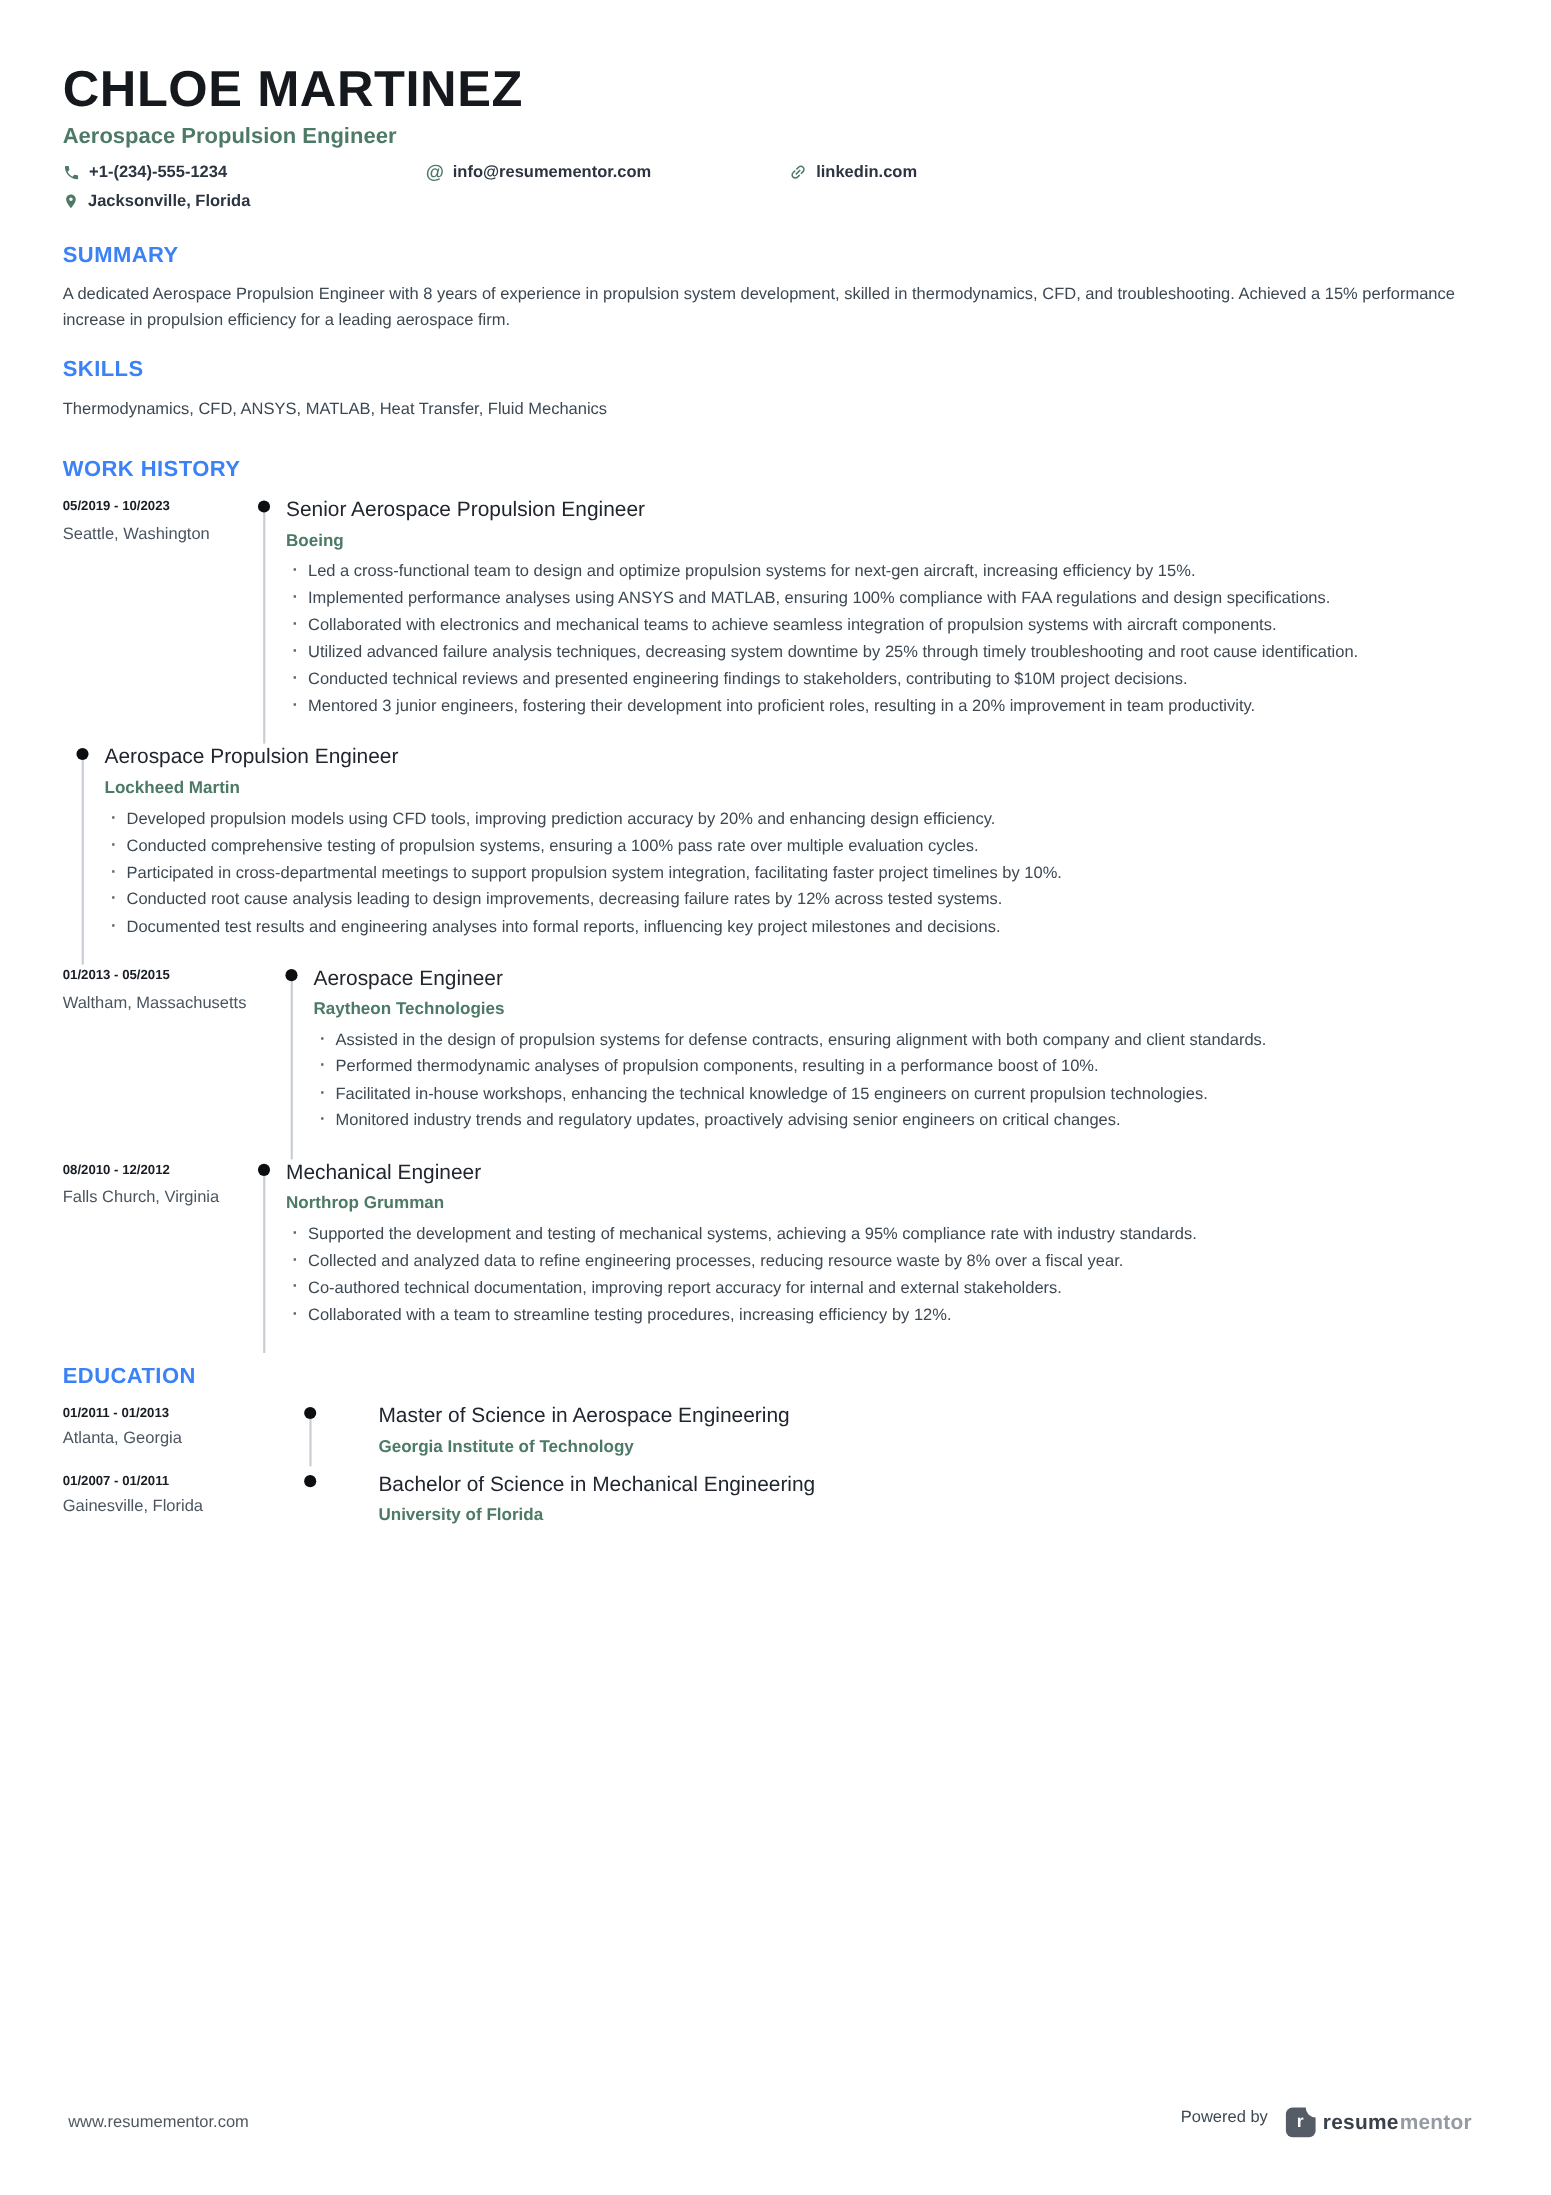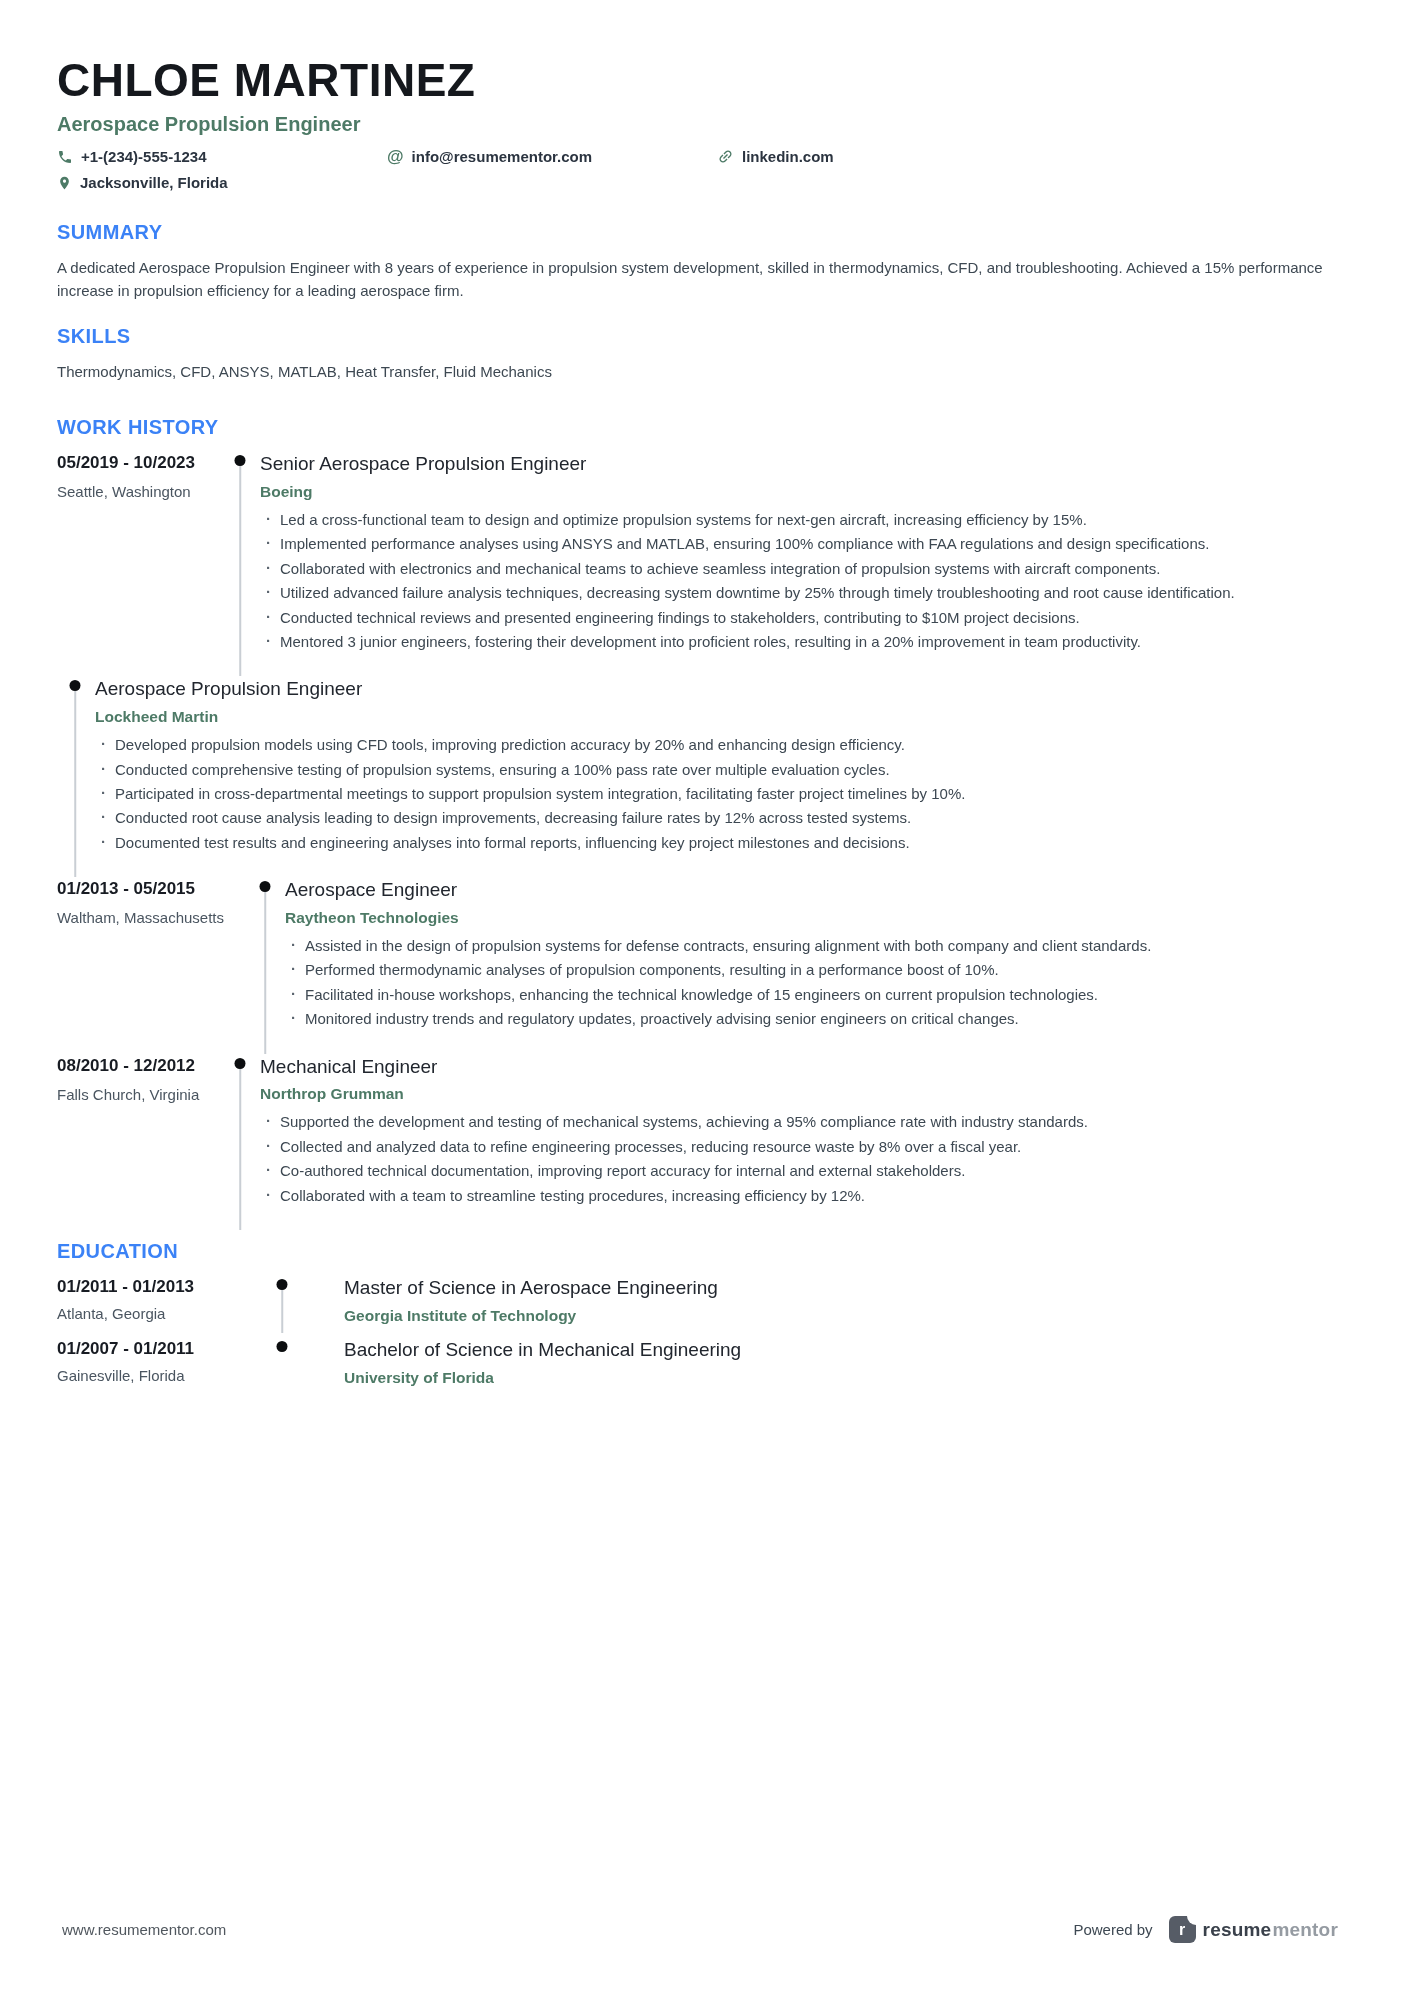--- a/index.html
+++ b/index.html
@@ -24,42 +24,42 @@
   .sec-heading { font-size:20px; font-weight:700; letter-spacing:.4px; color:#3b82f6; }
   .summary-sec { margin-top:30px; }
   .summary-text { margin-top:13px; font-size:15px; line-height:1.5; color:#3d4852; max-width:1300px; }
   .skills-sec { margin-top:23px; }
   .skills-text { margin-top:15px; font-size:15px; color:#3d4852; }
   .work-sec { margin-top:36px; }
   .entries { margin-top:14px; }
   
   .entry { display:flex; margin-bottom:22px; }
   .meta { width:165px; flex-shrink:0; }
-  .meta .dates { font-size:17px; font-weight:700; color:#181c23; }
+  .meta .dates { font-size:12px; font-weight:700; color:#181c23; }
   .meta .loc { margin-top:10px; font-size:15px; color:#4a5560; }
   .tl { width:36px; flex-shrink:0; position:relative; }
   .tl::before { content:''; position:absolute; left:50%; transform:translateX(-50%); top:8px; bottom:-20px; width:1.5px; background:#c9ced4; }
   .tl .dot { position:absolute; left:50%; transform:translateX(-50%); top:2px; width:11px; height:11px; border-radius:50%; background:#0c0e10; }
   .entry.shift .meta { width:190px; }
   .content { flex:1; min-width:0; padding-left:2px; }
   .content .title { font-size:19px; font-weight:500; color:#21262e; line-height:1.2; }
   .content .company { margin-top:7px; font-size:15.5px; font-weight:700; color:#4d7a66; }
   ul.bullets { margin-top:9px; list-style:none; }
   ul.bullets li { position:relative; padding-left:20px; font-size:15px; line-height:1.36; color:#3d4852; margin-bottom:4px; }
   ul.bullets li::before { content:'·'; position:absolute; left:6px; top:-1px; color:#5a646e; font-weight:700; }
   
   .edu-sec { margin-top:30px; }
   .edu-entry { margin-bottom:14px;gap:42px; }
   .edu-entry .tl.short::before { bottom:-8px; }
   .edu-entry .tl.end::before { display:none; }
   .edu-entry .meta .loc { margin-top:8px; }
   
   .footer { position:absolute; left:62px; right:62px; bottom:52px; display:flex; align-items:center; justify-content:space-between; }
   .footer .site { font-size:15px; color:#50575e; }
-  .powered { display:flex; align-items:center; gap:16px; margin-right:10px; }
+  .powered { display:flex; align-items:flex-start; gap:16px; margin-right:10px; }
   .powered .pb-label { font-size:15px; color:#3d4852; }
   .brand { display:flex; align-items:center; gap:7px; }
   .logo { position:relative; width:27px; height:27px; background:#565c66; border-radius:6px;
           display:flex; align-items:center; justify-content:center; color:#fff; font-weight:800; font-size:16px; line-height:1; }
   .logo::after { content:''; position:absolute; top:-1px; right:-1px; width:10px; height:10px; background:#fff; border-bottom-left-radius:9px; }
   .brand .b1 { font-size:19px; font-weight:800; color:#3a414b; letter-spacing:.2px; }
   .brand .b2 { font-size:19px; font-weight:600; color:#959ba2; letter-spacing:.2px; margin-left:-6px; }
   svg { display:block; }
 </style>
 </head>

